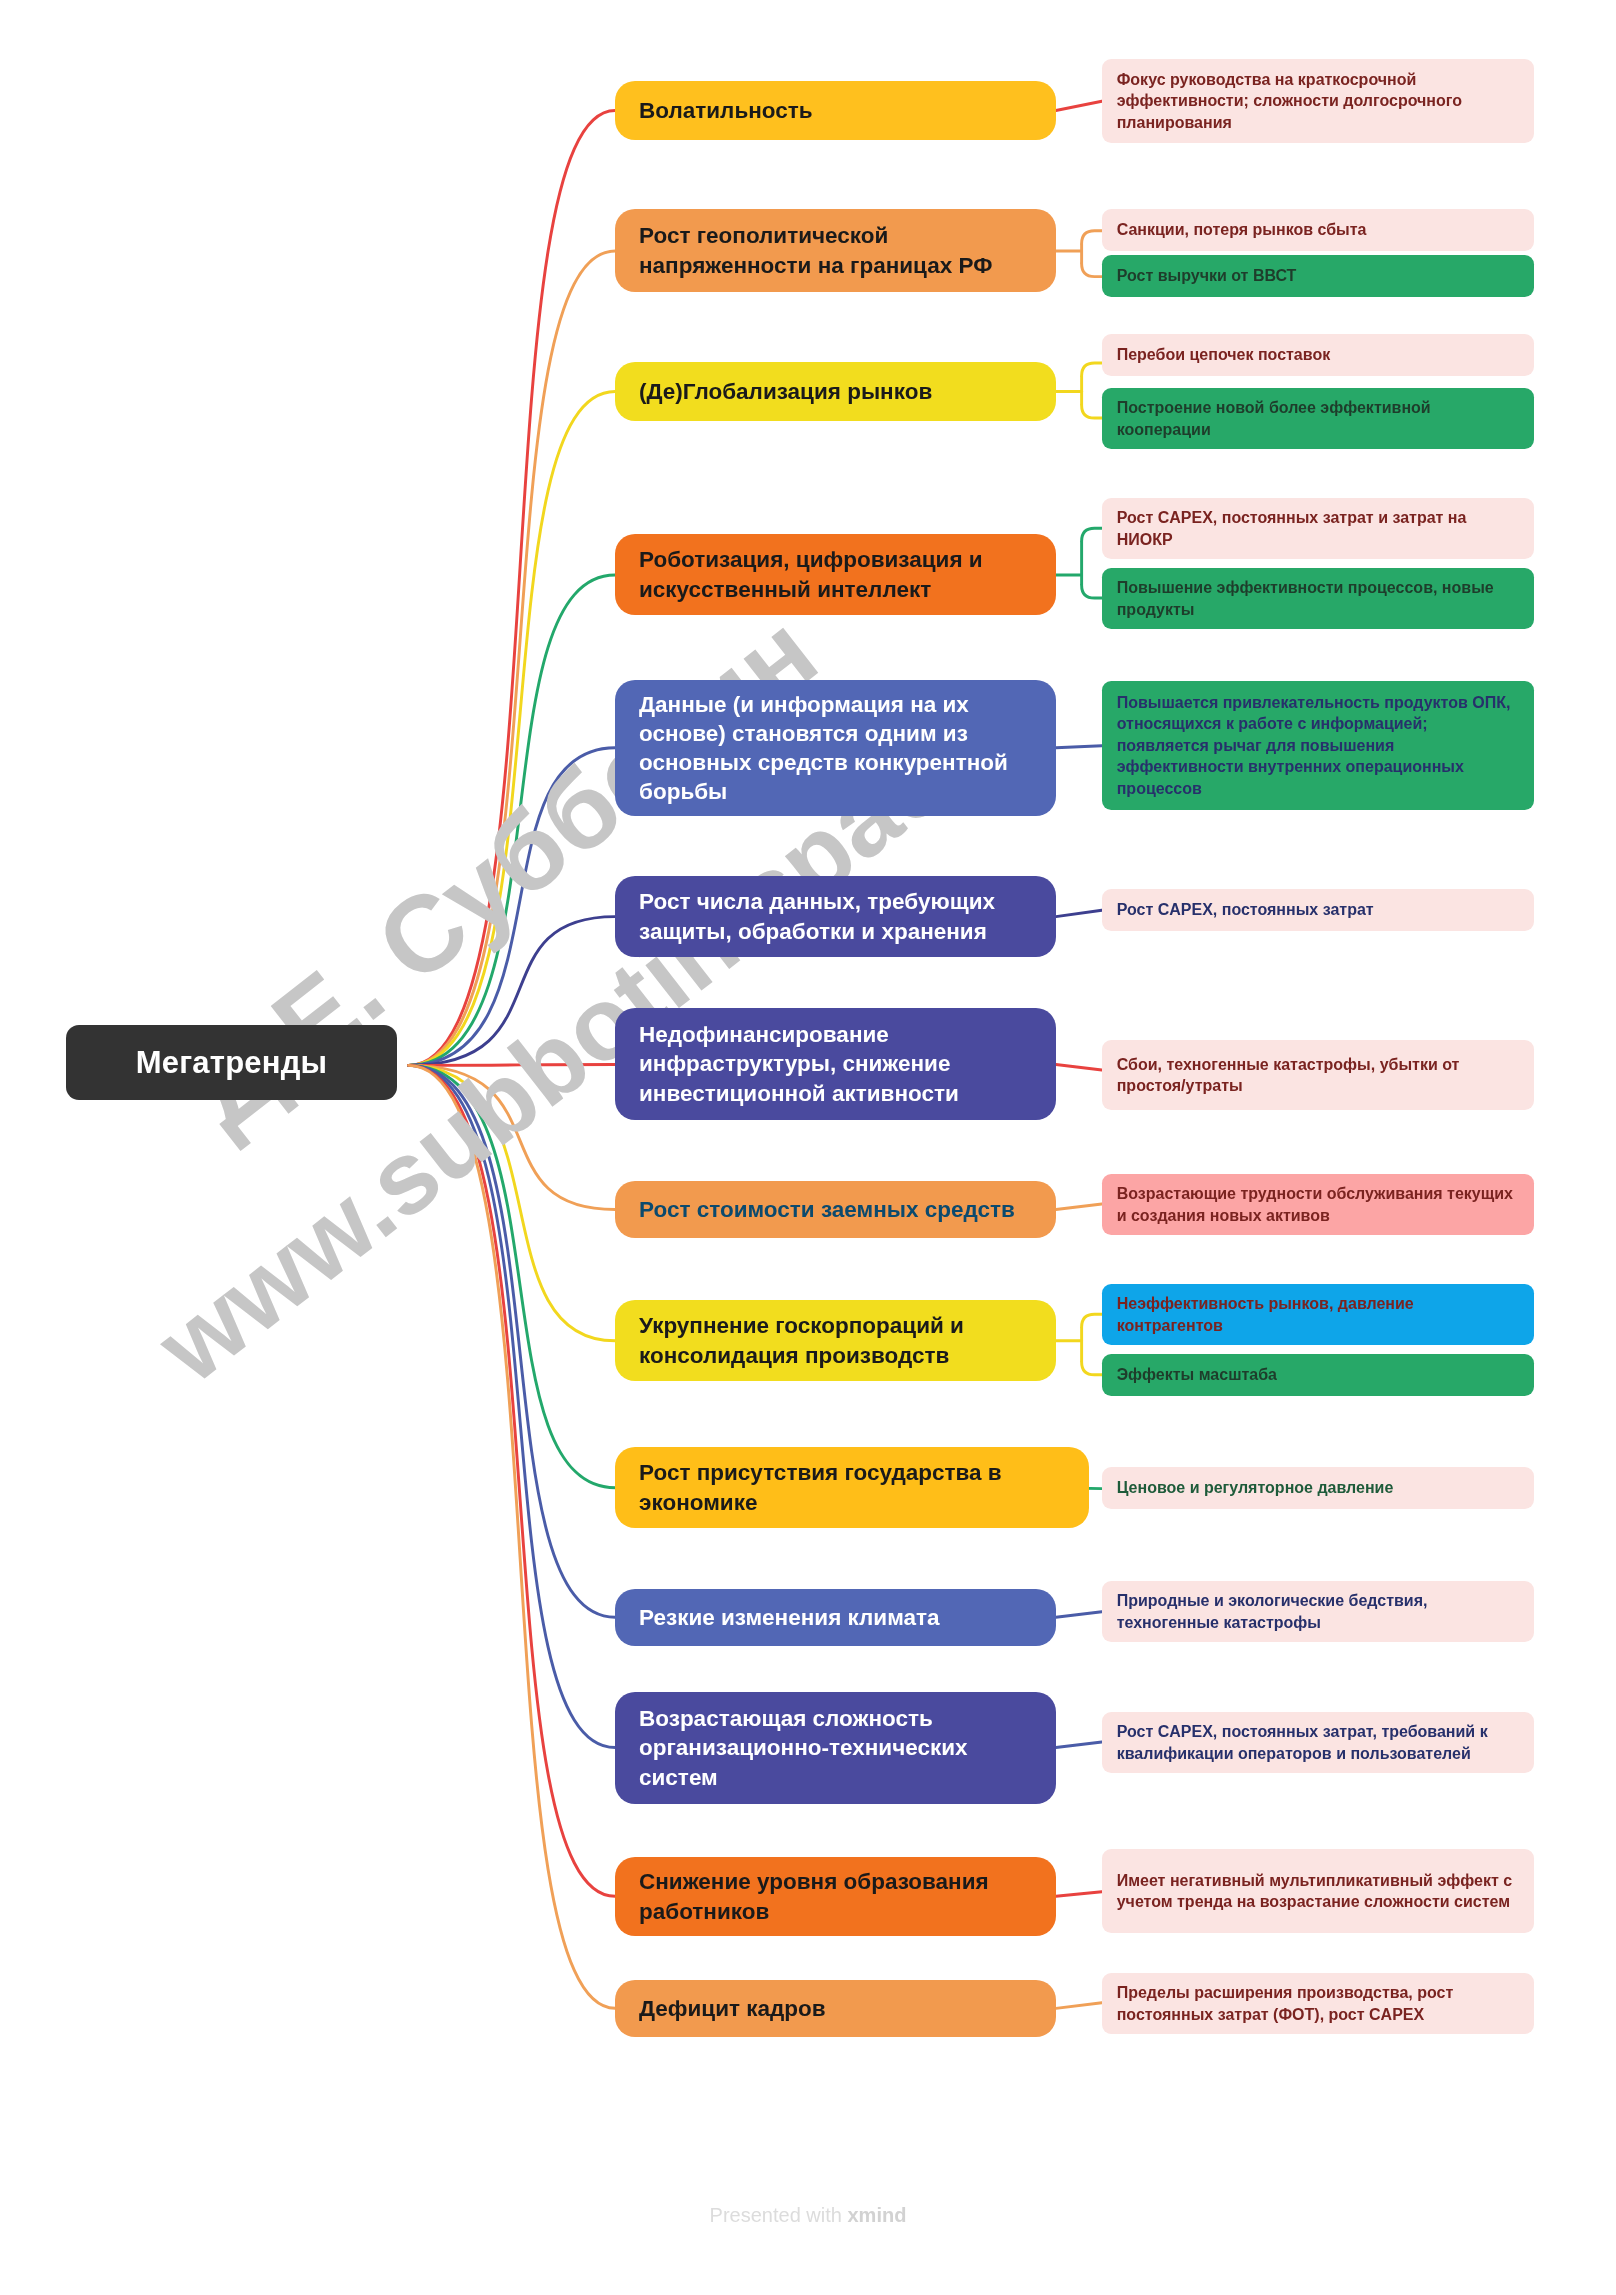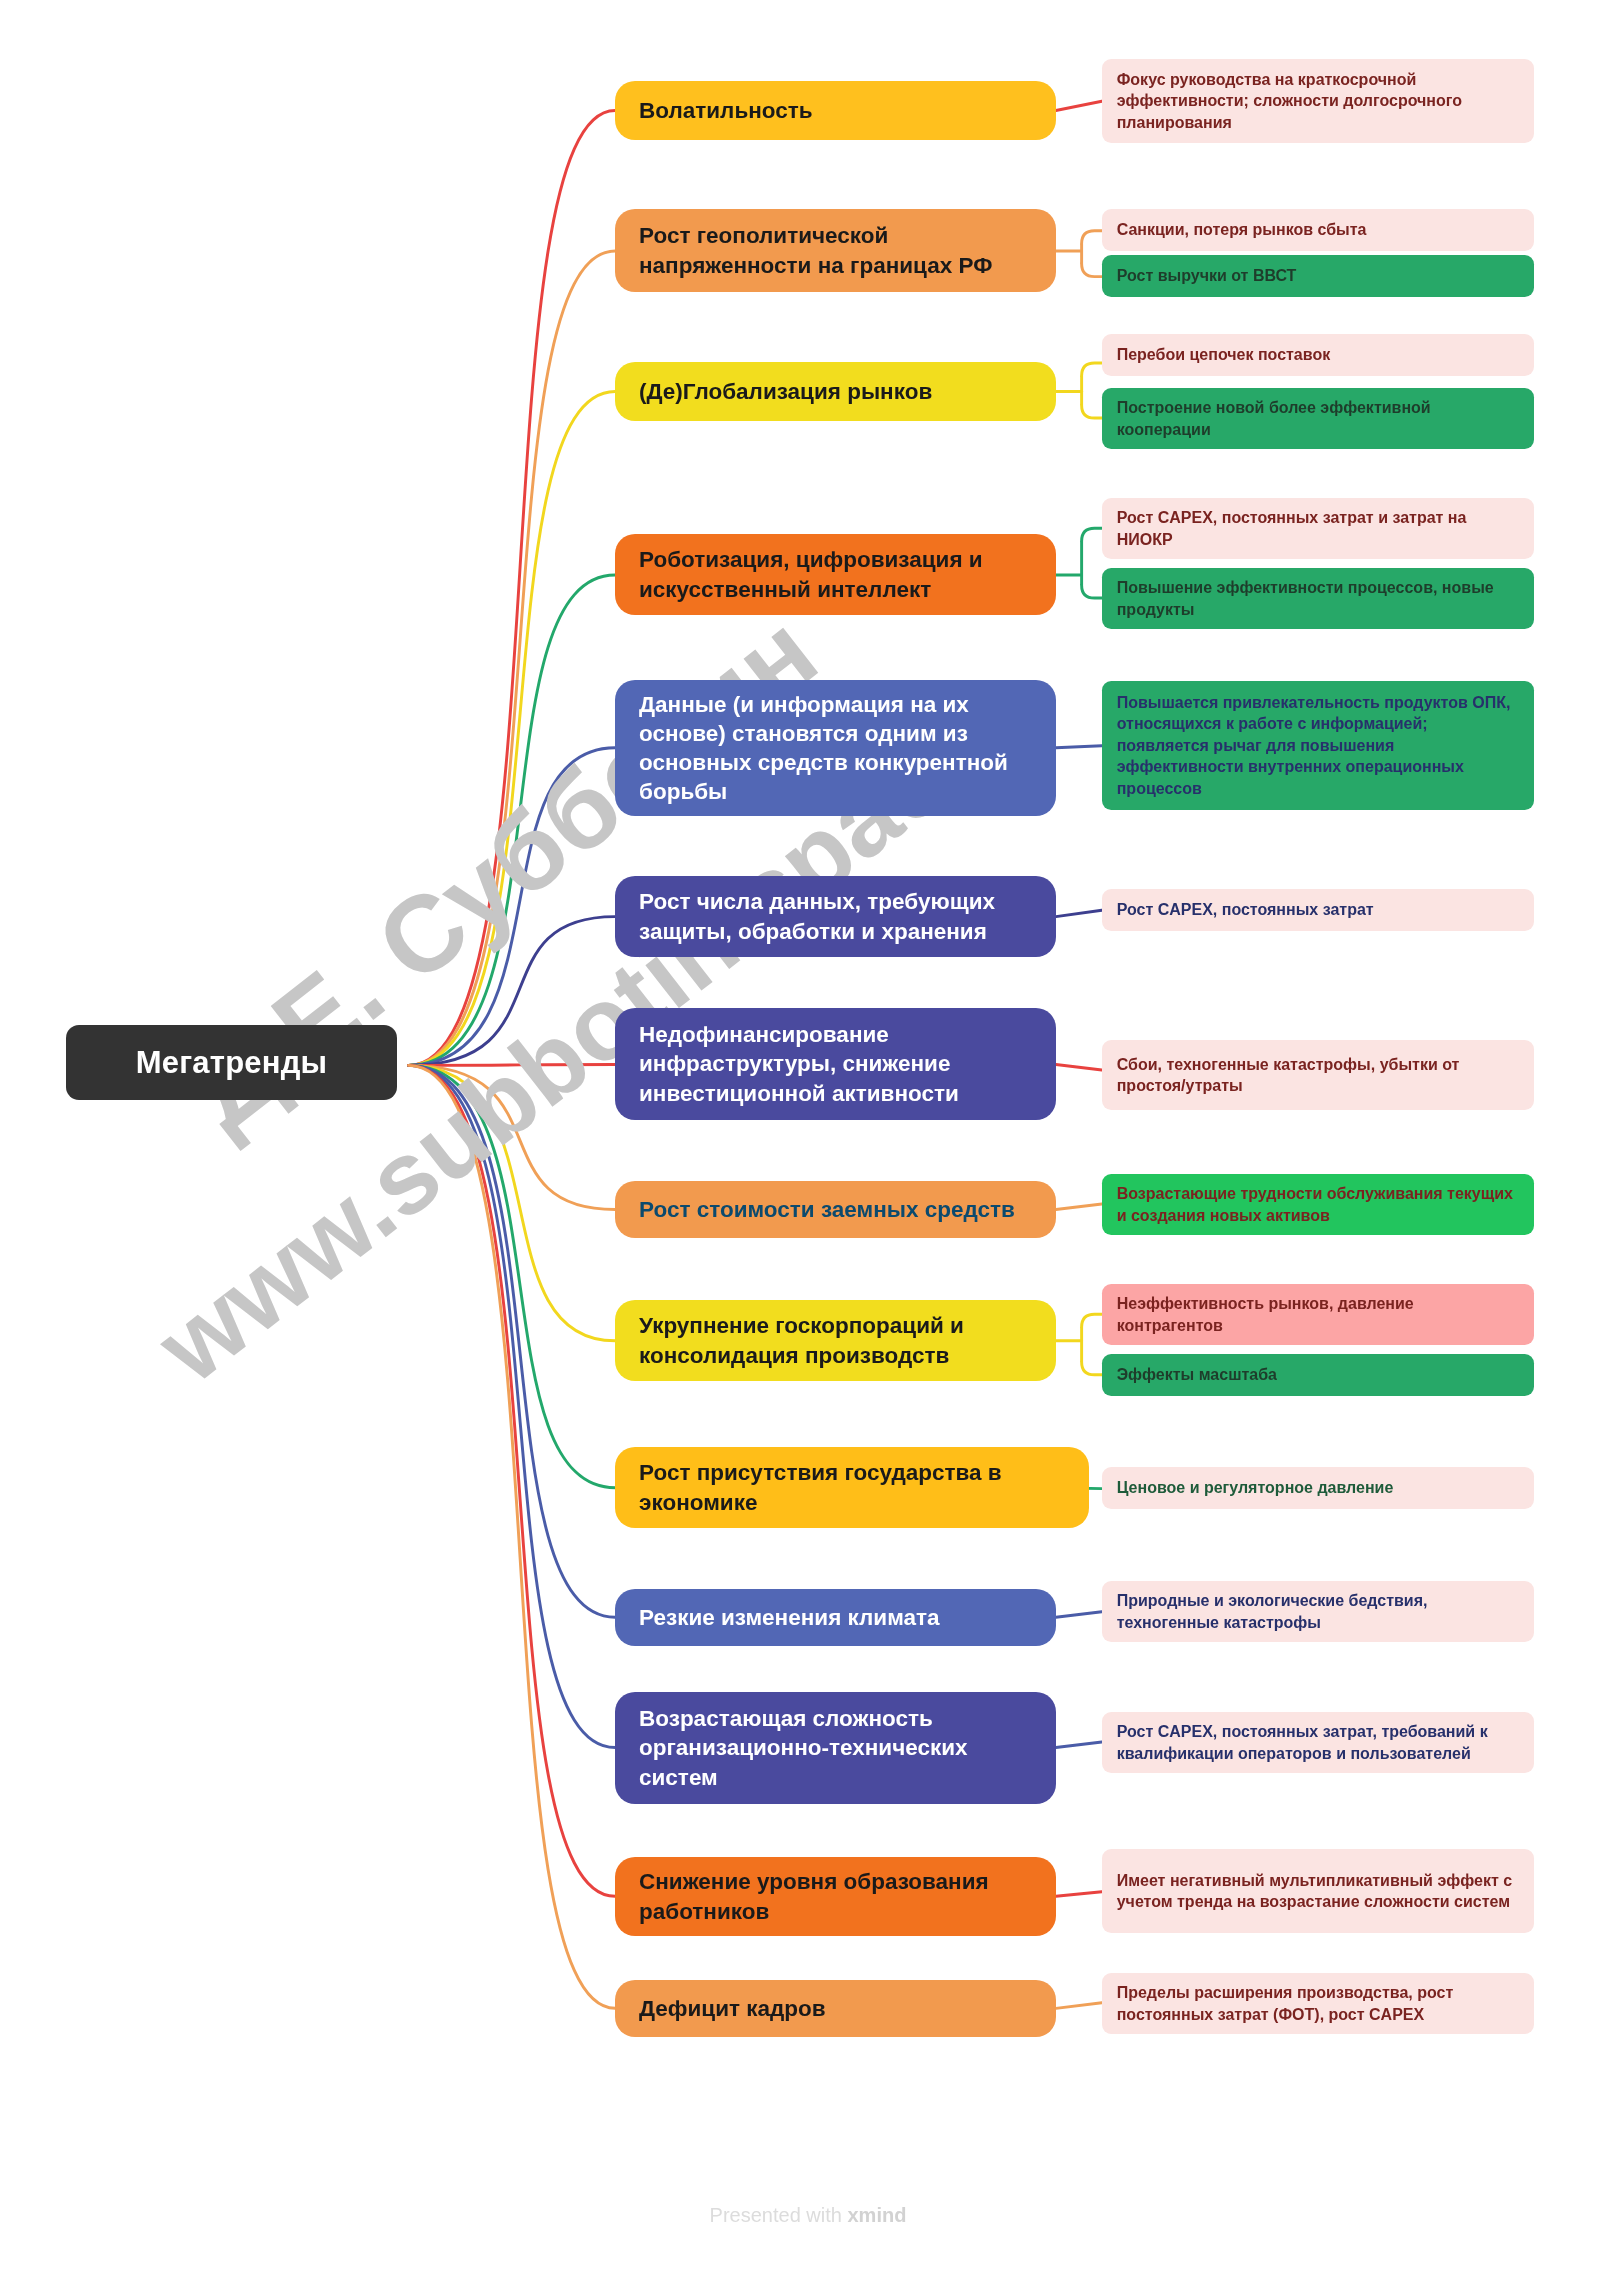--- a/index.html
+++ b/index.html
@@ -184,24 +184,24 @@
       </div>
       <div class="leaf" style="top: 681px; width: 432px; height: 129px; background: rgb(39, 168, 104); color: rgb(39, 48, 107);">
         <span>Повышается привлекательность продуктов ОПК, относящихся к работе с информацией; появляется рычаг для повышения эффективности внутренних операционных процессов</span>
       </div>
       <div class="leaf" style="top: 889px; width: 432px; height: 42px; background: rgb(251, 228, 226); color: rgb(39, 48, 107);">
         <span>Рост CAPEX, постоянных затрат</span>
       </div>
       <div class="leaf" style="top: 1040px; width: 432px; height: 70px; background: rgb(251, 228, 226); color: rgb(122, 35, 32);">
         <span>Сбои, техногенные катастрофы, убытки от простоя/утраты</span>
       </div>
-      <div class="leaf" style="top: 1174px; width: 432px; height: 61px; background: #22c55e; color: rgb(122, 35, 32);">
+      <div class="leaf" style="top: 1174px; width: 432px; height: 61px; background: #fca5a5; color: rgb(122, 35, 32);">
         <span>Возрастающие трудности обслуживания текущих и создания новых активов</span>
       </div>
-      <div class="leaf" style="top: 1284px; width: 432px; height: 61px; background: #fca5a5; color: rgb(122, 35, 32);">
+      <div class="leaf" style="top: 1284px; width: 432px; height: 61px; background: #0ea5e9; color: rgb(122, 35, 32);">
         <span>Неэффективность рынков, давление контрагентов</span>
       </div>
       <div class="leaf" style="top: 1354px; width: 432px; height: 42px; background: rgb(39, 168, 104); color: rgb(30, 61, 43);">
         <span>Эффекты масштаба</span>
       </div>
       <div class="leaf" style="top: 1467px; width: 432px; height: 42px; background: rgb(251, 228, 226); color: rgb(30, 91, 58);">
         <span>Ценовое и регуляторное давление</span>
       </div>
       <div class="leaf" style="top: 1581px; width: 432px; height: 61px; background: rgb(251, 228, 226); color: rgb(39, 48, 107);">
         <span>Природные и экологические бедствия, техногенные катастрофы</span>

